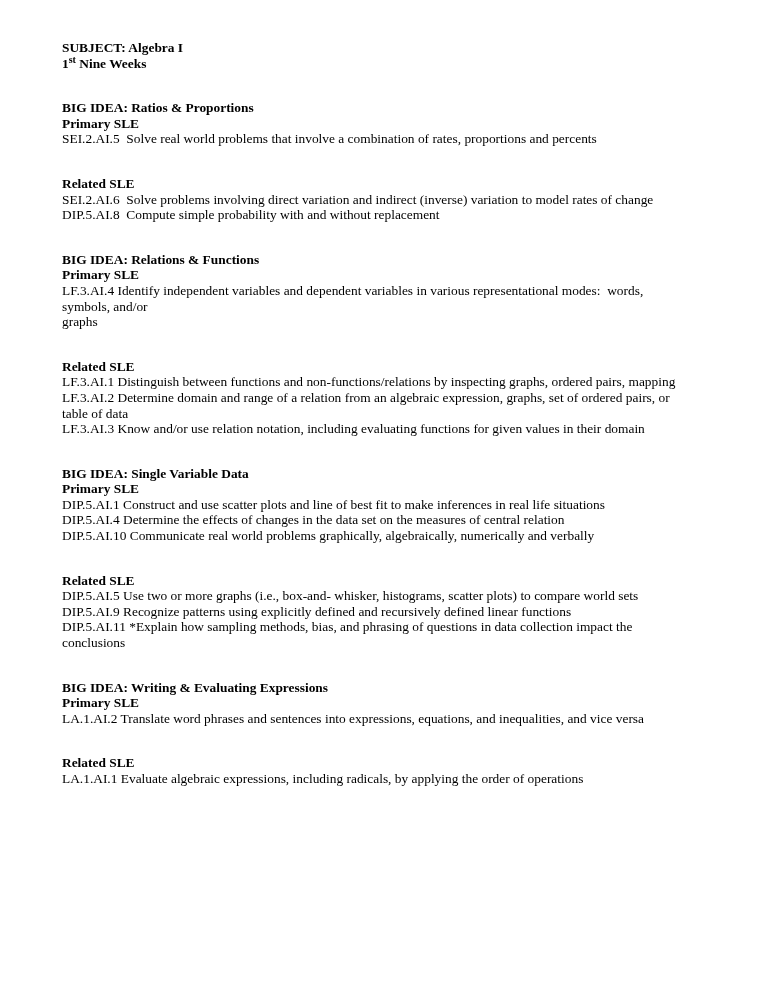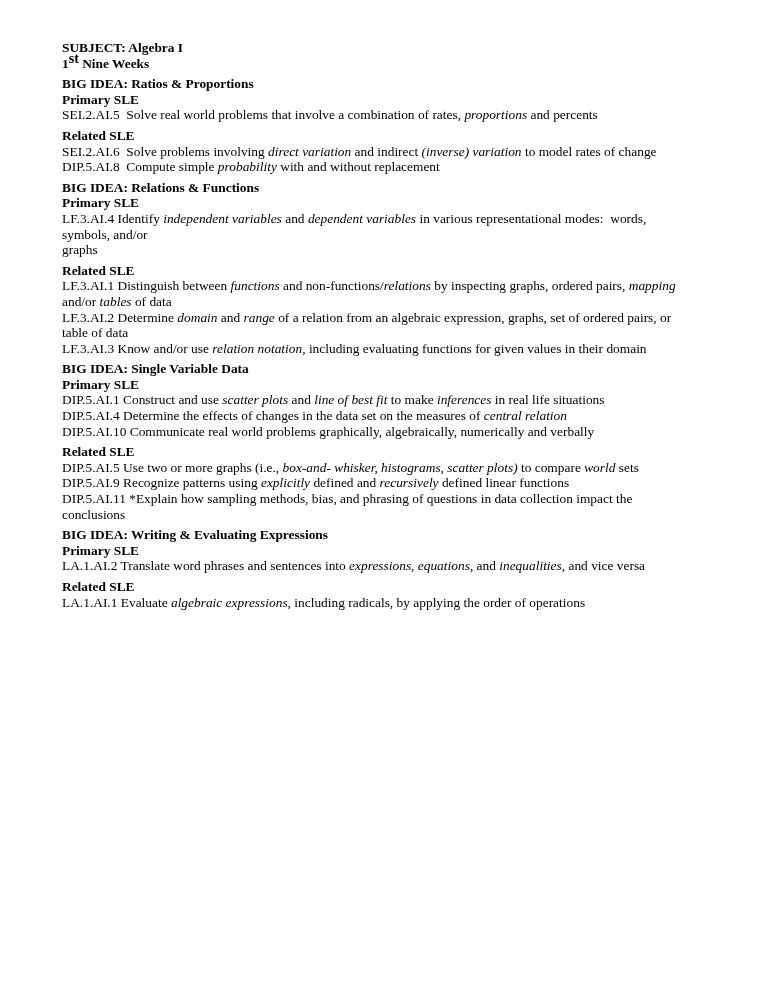--- a/index.html
+++ b/index.html
@@ -17,30 +17,30 @@
     width: 768px;
     min-height: 994px;
     padding: 40px 24px 40px 62px;
     font-family: "Liberation Serif", "DejaVu Serif", serif;
     font-size: 13.4px;
     line-height: 15.6px;
     color: #000000;
     background: #ffffff;
   }
   .block + .block {
-    margin-top: 5px;
+    margin-top: 29px;
   }
   .line {
     white-space: pre-wrap;
     min-height: 15.6px;
   }
   .b { font-weight: bold; }
-  .i { font-style: italic; }
+  .i { }
   .sup {
-    font-size: 14px;
+    font-size: 10px;
     vertical-align: super;
     line-height: 0;
   }
 </style>
 </head>
 <body>
 
 <div class="doc">
   <div>
       <div class="block">
@@ -60,21 +60,20 @@
       <div class="block">
         <div class="line"><span class="b">BIG IDEA: Relations &amp; Functions</span></div>
         <div class="line"><span class="b">Primary SLE</span></div>
         <div class="line"><span>LF.3.AI.4 Identify </span><span class="i">independent variables</span><span> and </span><span class="i">dependent variables</span><span> in various representational modes:  words,</span></div>
         <div class="line"><span>symbols, and/or</span></div>
         <div class="line"><span>graphs</span></div>
       </div>
       <div class="block">
         <div class="line"><span class="b">Related SLE</span></div>
         <div class="line"><span>LF.3.AI.1 Distinguish between </span><span class="i">functions</span><span> and non-functions/</span><span class="i">relations</span><span> by inspecting graphs, ordered pairs, </span><span class="i">mapping</span></div>
-        <div class="line"><span>and/or </span><span class="i">tables</span><span> of data</span></div>
         <div class="line"><span>LF.3.AI.2 Determine </span><span class="i">domain</span><span> and </span><span class="i">range</span><span> of a relation from an algebraic expression, graphs, set of ordered pairs, or</span></div>
         <div class="line"><span>table of data</span></div>
         <div class="line"><span>LF.3.AI.3 Know and/or use </span><span class="i">relation notation</span><span>, including evaluating functions for given values in their domain</span></div>
       </div>
       <div class="block">
         <div class="line"><span class="b">BIG IDEA: Single Variable Data</span></div>
         <div class="line"><span class="b">Primary SLE</span></div>
         <div class="line"><span>DIP.5.AI.1 Construct and use </span><span class="i">scatter plots</span><span> and </span><span class="i">line of best fit</span><span> to make </span><span class="i">inferences</span><span> in real life situations</span></div>
         <div class="line"><span>DIP.5.AI.4 Determine the effects of changes in the data set on the measures of </span><span class="i">central relation</span></div>
         <div class="line"><span>DIP.5.AI.10 Communicate real world problems graphically, algebraically, numerically and verbally</span></div>

